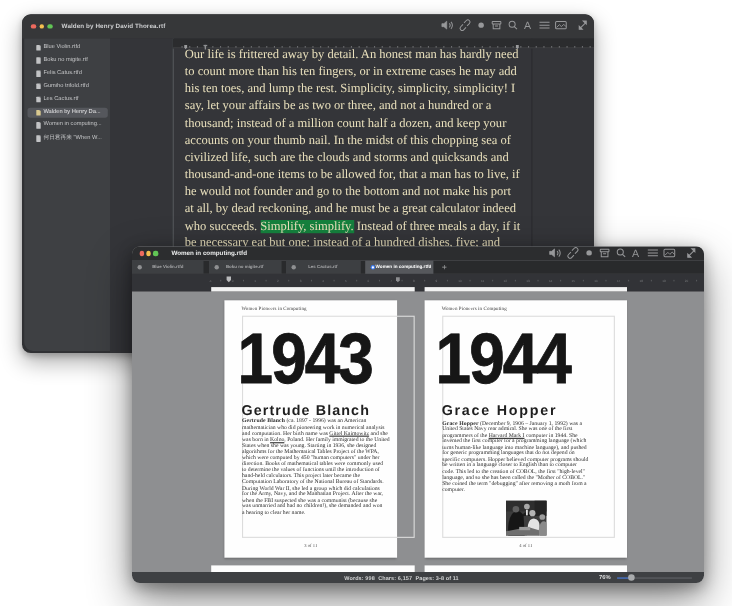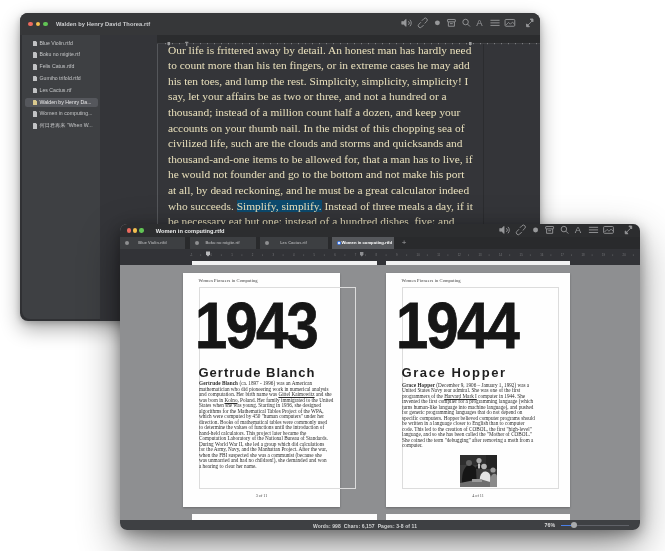--- a/index.html
+++ b/index.html
@@ -36,21 +36,21 @@
   #bw-edit { position:absolute; left:80px; top:22px; right:0; bottom:0;
     background:#343539; }
   #bw-page { position:absolute; left:57px; top:0; width:327px; bottom:0;
     background:#343539; border-left:1px solid #55575b;
     border-right:1.5px solid #2b2c2f; }
   #bw-ruler { position:absolute; left:57px; right:0; top:0; height:9px;
     background:#2b2c2e; border-bottom:1px solid #404144; }
   #bw-text { position:absolute; left:68px; top:7.6px; width:330px;
     font-family:"Liberation Serif", serif; font-size:11.4px; line-height:15.6px;
     color:#e9e0bc; }
-  #bw-text .hl { background:#0c4a6e; }
+  #bw-text .hl { background:#15803d; }
 
   
   .ticons { position:absolute; display:flex; align-items:center; }
   .ticons svg { display:block; }
 
   
   #fw { position:absolute; left:120px; top:224px; width:520px; height:306px;
     border-radius:7px; background:#8e8f91; overflow:hidden;
     box-shadow:0 16px 40px rgba(0,0,0,.45), 0 4px 14px rgba(0,0,0,.32); }
   #fw-title { position:absolute; left:0; top:0; width:100%; height:13px;
@@ -240,21 +240,21 @@
     <div class="srow" style="top:38.9px;"><div class="ficon"></div>Gumiho trifold.rtfd</div>
     <div class="srow" style="top:50.7px;"><div class="ficon"></div>Les Cactus.rtf</div>
     <div class="srow sel" style="top:62.5px;"><div class="ficon"></div>Walden by Henry Da...</div>
     <div class="srow" style="top:74.3px;"><div class="ficon"></div>Women in computing...</div>
     <div class="srow" style="top:86.1px;"><div class="ficon"></div>何日君再来 "When W...</div>
   </div>
 </div>
 
 <div id="fw">
   <div id="fw-content">
-    <div class="page" id="pgL" style="left:63px; width:157px;">
+    <div class="page" id="pgL" style="left:84px; width:157px;">
       <div class="phead">Women Pioneers in Computing</div>
       <div class="pframe"></div>
       <div class="byear">1943</div>
       <div class="bname">Gertrude Blanch</div>
       <div class="pbody"><b>Gertrude Blanch</b> (ca. 1897 - 1996) was an American<br>
 mathematician who did pioneering work in numerical analysis<br>
 and computation. Her birth name was <u>Gittel Kaimowitz</u> and she<br>
 was born in <u>Kolno</u>, Poland. Her family immigrated to the United<br>
 States when she was young. Starting in 1936, she designed<br>
 algorithms for the Mathematical Tables Project of the WPA,<br>

